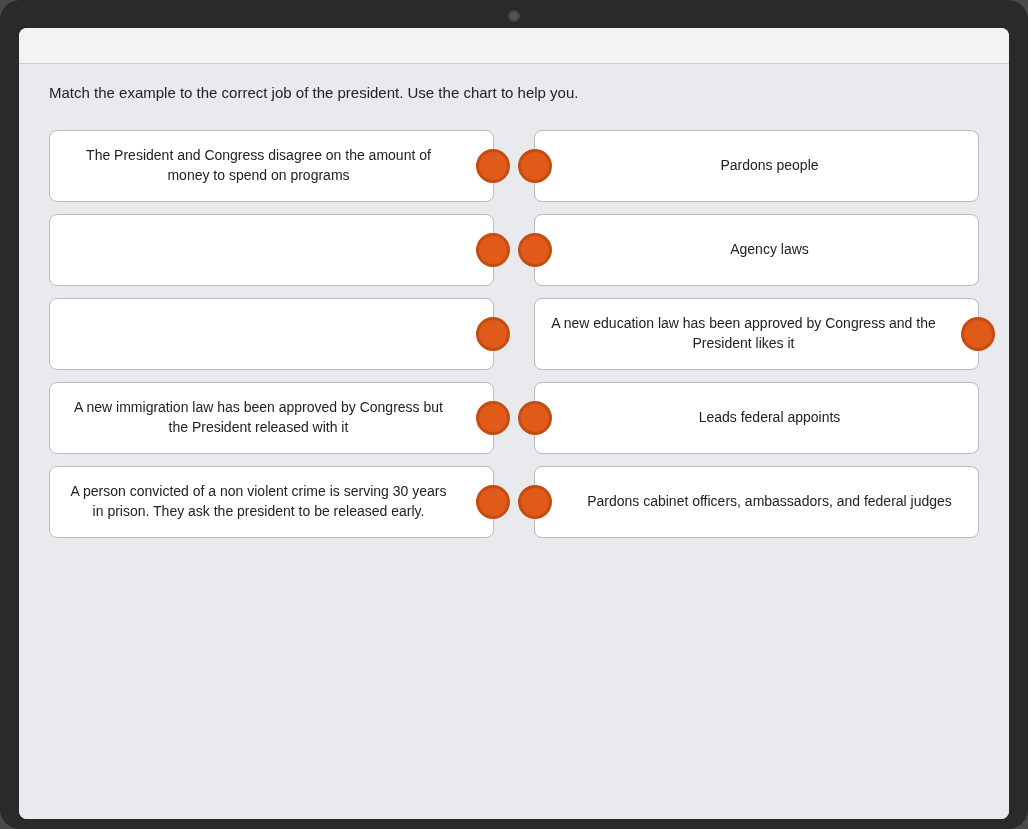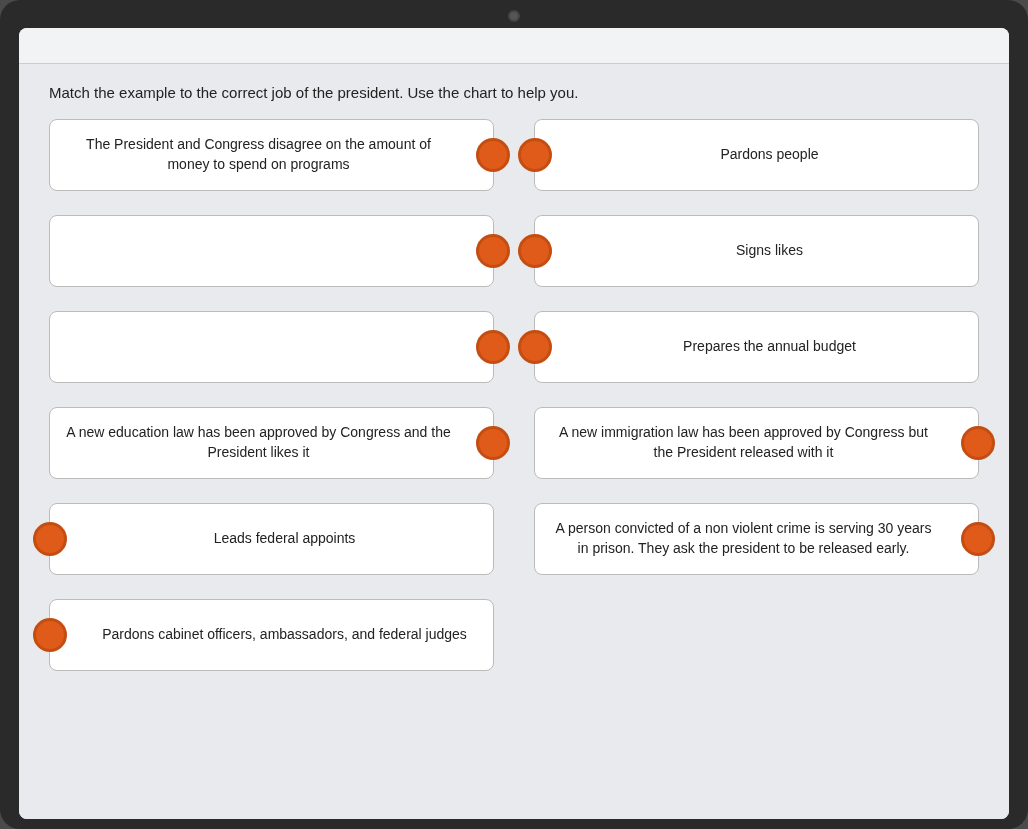--- a/index.html
+++ b/index.html
@@ -56,28 +56,28 @@
     .content-area {
       flex: 1;
       background: #e8eaed;
       padding: 20px 30px;
       overflow: auto;
     }
 
     .instruction {
       font-size: 15px;
       color: #222;
-      margin-bottom: 18px;
+      margin-bottom: 29px;
       font-weight: 400;
     }
 
     .matching-grid {
       display: grid;
       grid-template-columns: 1fr 1fr;
-      gap: 24px 40px;
+      gap: 12px 40px;
       align-items: center;
     }
 
     .card {
       background: white;
       border: 1px solid #bbb;
       border-radius: 8px;
       padding: 14px 16px;
       text-align: center;
       font-size: 14px;
@@ -145,29 +145,25 @@
         <div class="card card-right">
           <div class="dot"></div>
           <span class="card-text">Pardons people</span>
         </div>
 
         <div class="card card-left">
           <div class="dot"></div>
         </div>
         <div class="card card-right">
           <div class="dot"></div>
-          <span class="card-text">Signs likes</span>
+          <span class="card-text">Agency laws</span>
         </div>
 
         <div class="card card-left">
           <div class="dot"></div>
-        </div>
-        <div class="card card-right">
-          <div class="dot"></div>
-          <span class="card-text">Prepares the annual budget</span>
         </div>
 
         <div class="card card-left">
           <span class="card-text">A new education law has been approved by Congress and the President likes it</span>
           <div class="dot"></div>
         </div>
 
         <div class="card card-left">
           <span class="card-text">A new immigration law has been approved by Congress but the President released with it</span>
           <div class="dot"></div>

